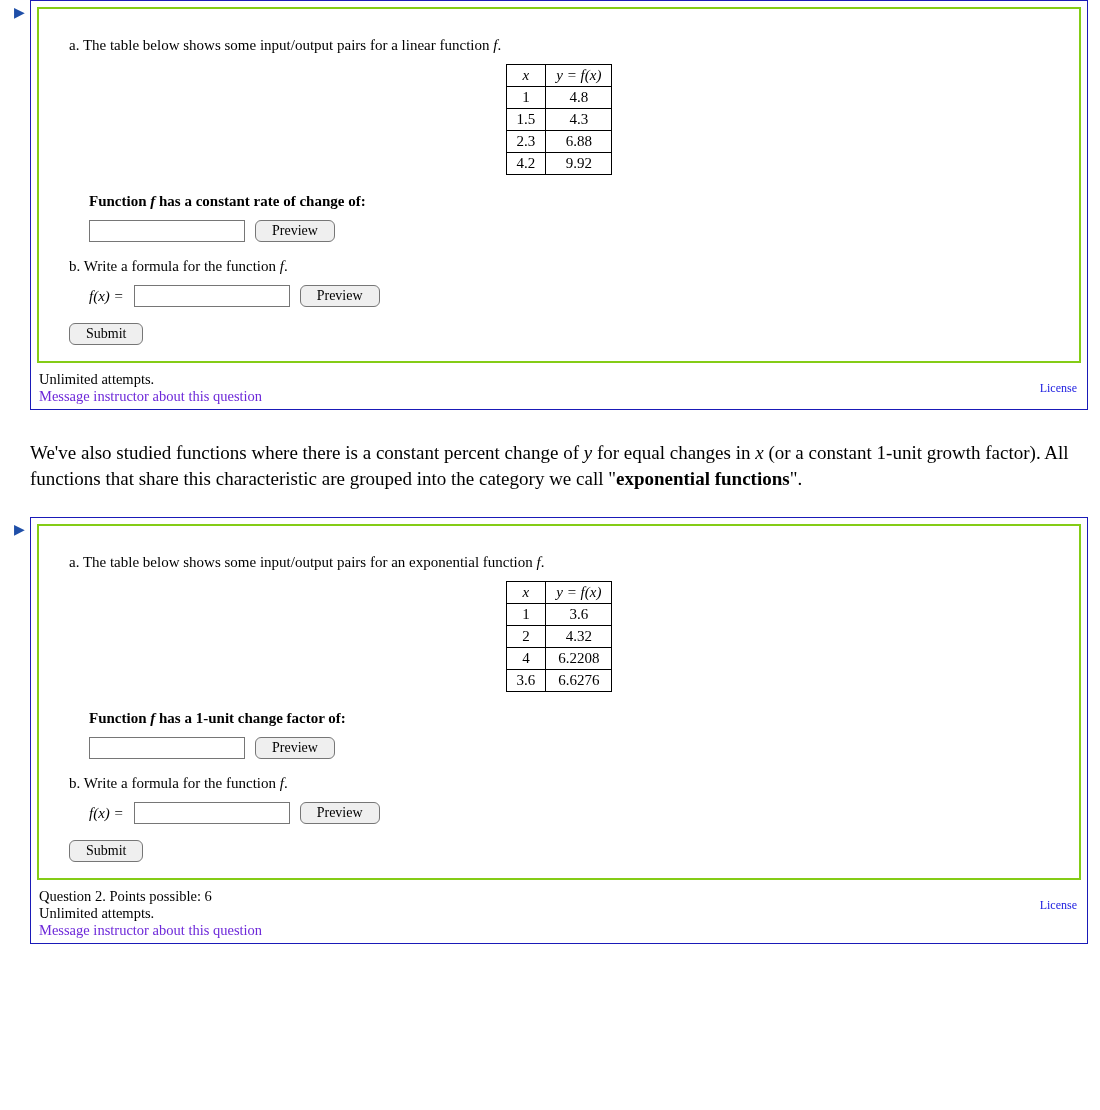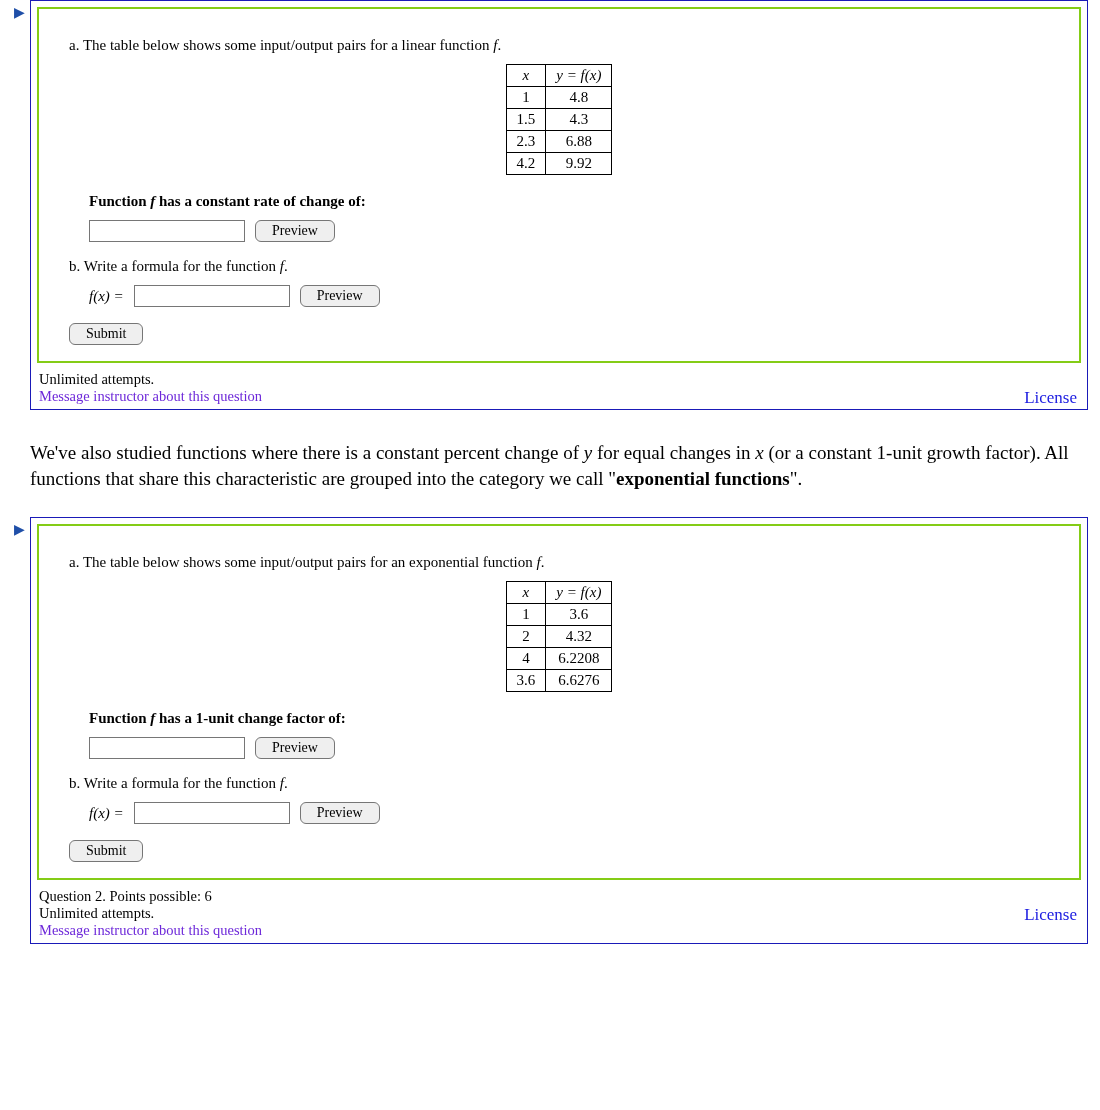--- a/index.html
+++ b/index.html
@@ -80,23 +80,23 @@
     font-style: italic;
   }
   .footer {
     padding: 2px 8px 4px 8px;
     font-size: 14.5px;
     position: relative;
   }
   .footer .license {
     position: absolute;
     right: 10px;
-    top: 19px;
+    top: 12px;
     color: #1a1ae0;
-    font-size: 17px;
+    font-size: 12px;
     cursor: pointer;
   }
   .footer .msg-link {
     color: #6d28d9;
     cursor: pointer;
   }
   .interstitial {
     margin: 30px 18px 26px 30px;
     font-size: 19px;
     line-height: 1.35;

